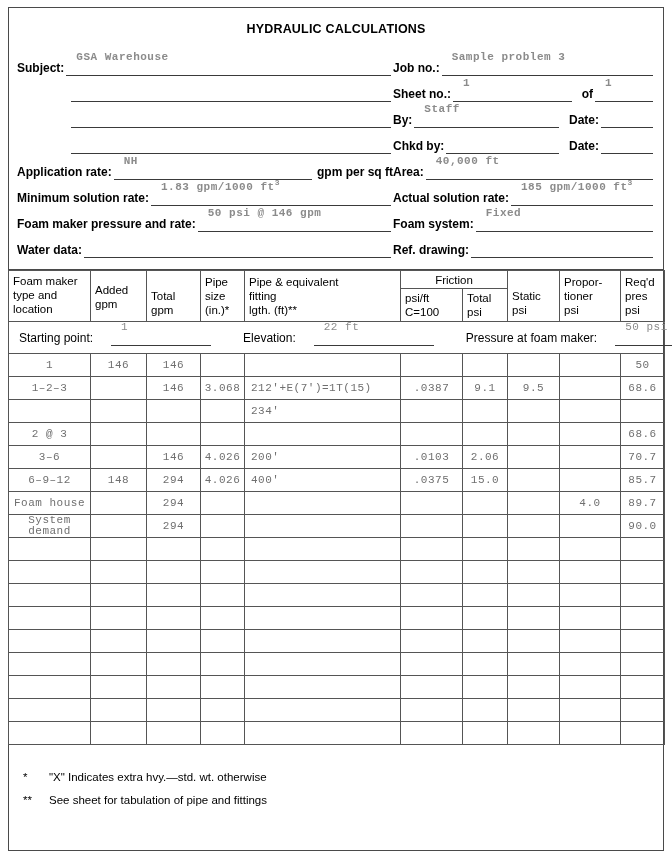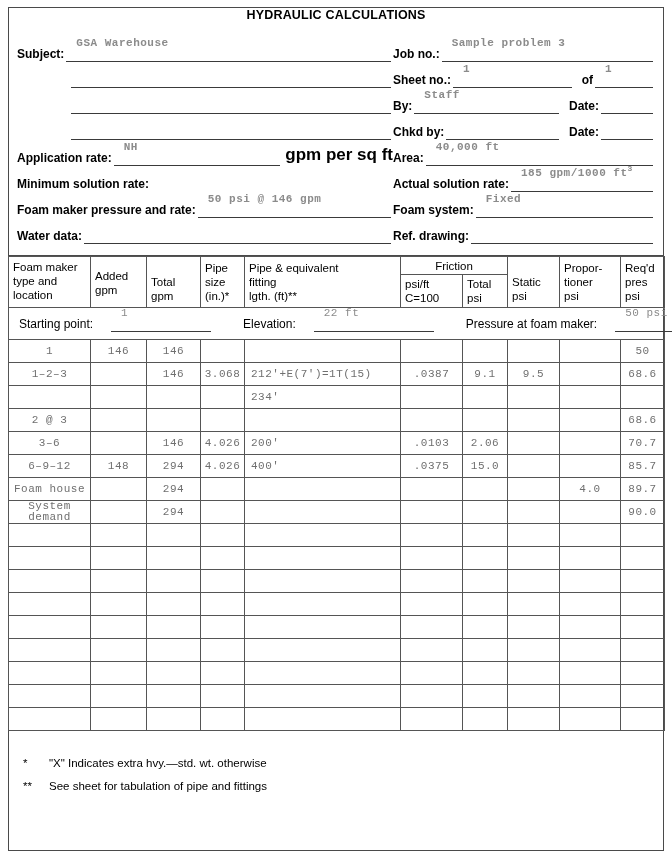--- a/index.html
+++ b/index.html
@@ -16,20 +16,21 @@
     left:8px; top:7px;
     width:656px; height:844px;
     border:1.5px solid #4a4a4a;
     background:#fff;
   }
   .title {
     text-align:center;
     font-weight:bold;
     font-size:12.5px;
     letter-spacing:.2px;
+    margin-top:14px;
   }
 
   
   .form { position:relative; margin-top:14px; padding:0 8px 0 8px;font-weight:bold; }
   .frow { display:flex; align-items:flex-end; height:26px; }
   .fcolL { width:376px; display:flex; align-items:flex-end; }
   .fcolR { flex:1; display:flex; align-items:center; }
   .lbl {
     font-size:12px; line-height:13px;
     white-space:nowrap; padding-bottom:1px;
@@ -45,21 +46,21 @@
   .val {
     position:absolute;
     left:10px; bottom:12px;
     font-family:"Liberation Mono", monospace;
     font-size:11px;
     color:#8b8b8b;
     white-space:nowrap;
     letter-spacing:.5px;
   }
   .val sup { font-size:8px; }
-  .trail { font-size:17px; white-space:nowrap; padding-bottom:1px; padding-left:3px; }
+  .trail { font-size:12px; white-space:nowrap; padding-bottom:1px; padding-left:3px; }
 
   
   .tbl {
     margin-top:11px;
     border-top:1.3px solid #4a4a4a;
     position:relative;
   }
   table.grid {
     border-collapse:collapse;
     width:656px;
@@ -208,20 +209,23 @@
         <span class="lbl">Area:</span>
         <span class="fill">
           <span class="val">40,000 ft</span>
         </span>
       </div>
     </div>
 
     <div class="frow">
       <div class="fcolL">
         <span class="lbl">Minimum solution rate:</span>
+        <span class="fill">
+          <span class="val"><span>1.83 gpm/1000 ft</span><sup>3</sup></span>
+        </span>
       </div>
       <div class="fcolR">
         <span class="lbl">Actual solution rate:</span>
         <span class="fill">
           <span class="val"><span>185 gpm/1000 ft</span><sup>3</sup></span>
         </span>
       </div>
     </div>
 
     <div class="frow">

